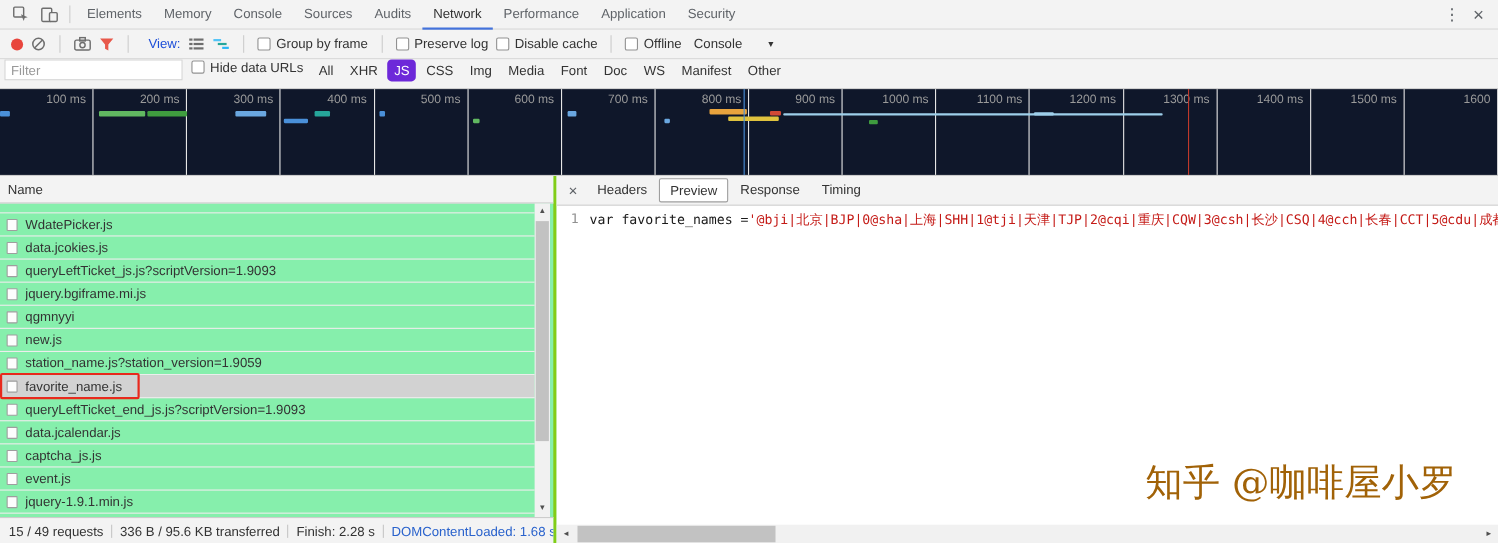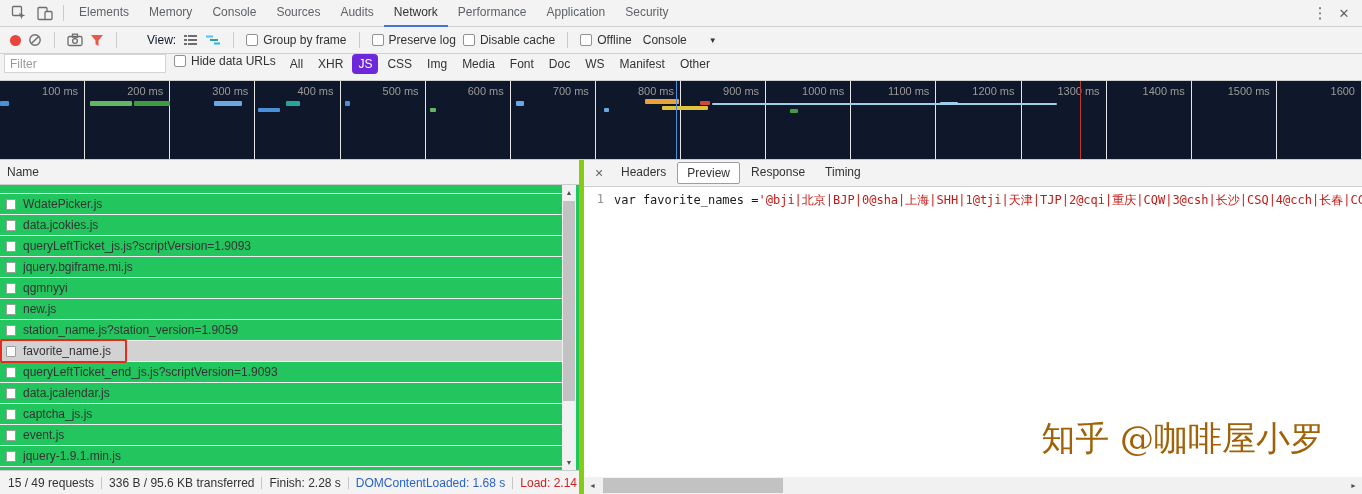--- a/index.html
+++ b/index.html
@@ -15,21 +15,21 @@
   .tab.active{color:#333;border-bottom:2px solid #4372db}
   .spacer{flex:1}
   .winicon{width:24px;text-align:center;color:#5f6368;cursor:pointer}
   .kebab{font-size:15px}
   .closex{font-size:13px}
 
   
   .nettoolbar{height:27px;background:#f3f3f3;border-bottom:1px solid #d0d0d0;display:flex;align-items:center;padding:0 10px;gap:7px}
   .record-dot{width:11px;height:11px;border-radius:50%;background:#e8453c;flex:none;cursor:pointer}
   .tbicon{display:flex;align-items:center;cursor:pointer}
-  .tblabel{color:#0f172a;margin-left:18px}
+  .tblabel{color:#1d4ed8;margin-left:6px}
   .cb{display:flex;align-items:center;cursor:pointer;white-space:nowrap}
   .cbbox{display:inline-block;width:12px;height:12px;border:1px solid #919191;border-radius:2px;background:#fff;margin-right:5px;flex:none}
   .throttle{display:flex;align-items:center;cursor:pointer;margin-left:4px}
   .throttle .arrow{font-size:8px;color:#333;margin-left:22px}
 
   
   .filterbar{height:27px;background:#f3f3f3;border-bottom:1px solid #d0d0d0;display:flex;align-items:flex-start;padding:0 4px;gap:8px}
   .filter-input{width:162px;height:19px;border:1px solid #d4d4d4;padding:1px 5px;font:12px "Liberation Sans",sans-serif;color:#333;background:#fff}
   .filter-input::placeholder{color:#999}
   .pills{display:flex;align-items:center}
@@ -40,21 +40,21 @@
   .timeline{height:79px;background:#0f172a;border-bottom:1px solid #ccc;position:relative;display:flex;overflow:hidden}
   .tick{width:85.125px;flex:none;border-right:1px solid #e6e6e6;height:100%}
   .tick-label{display:block;text-align:right;padding:4px 6px 0 0;font-size:11px;color:#9a9a9a;white-space:nowrap}
   .bar{position:absolute;border-radius:1px}
   .evline{position:absolute;top:0;bottom:0;width:1px}
 
   
   .content{height:334px;display:flex}
 
   
-  .left{width:584px;flex:none;border-right:5px solid #84cc16;position:relative;display:flex;flex-direction:column;background:#22c55e}
+  .left{width:506px;flex:none;border-right:3px solid #84cc16;position:relative;display:flex;flex-direction:column;background:#86efac}
   .name-header{height:25px;line-height:24px;background:#f3f3f3;border-bottom:1px solid #ccc;padding-left:7px;color:#333}
   .rows{flex:1;overflow:hidden;padding-right:17px}
   .row{height:21px;line-height:20px;border-bottom:1px solid #ededed;display:flex;align-items:center;padding-left:6px;position:relative;cursor:pointer;white-space:nowrap}
   .row.partial{height:9px}
   .row.selected{background:#d2d2d2}
   .fileicon{display:inline-block;width:10px;height:11px;border:1px solid #9e9e9e;background:#fdfdfd;border-radius:1px;margin-right:7px;flex:none}
   .rowlabel{overflow:hidden;text-overflow:ellipsis}
   .annotation{position:absolute;left:0;top:-2px;width:127px;height:24px;border:2px solid #e8291c;border-radius:2px;pointer-events:none}
 
   

